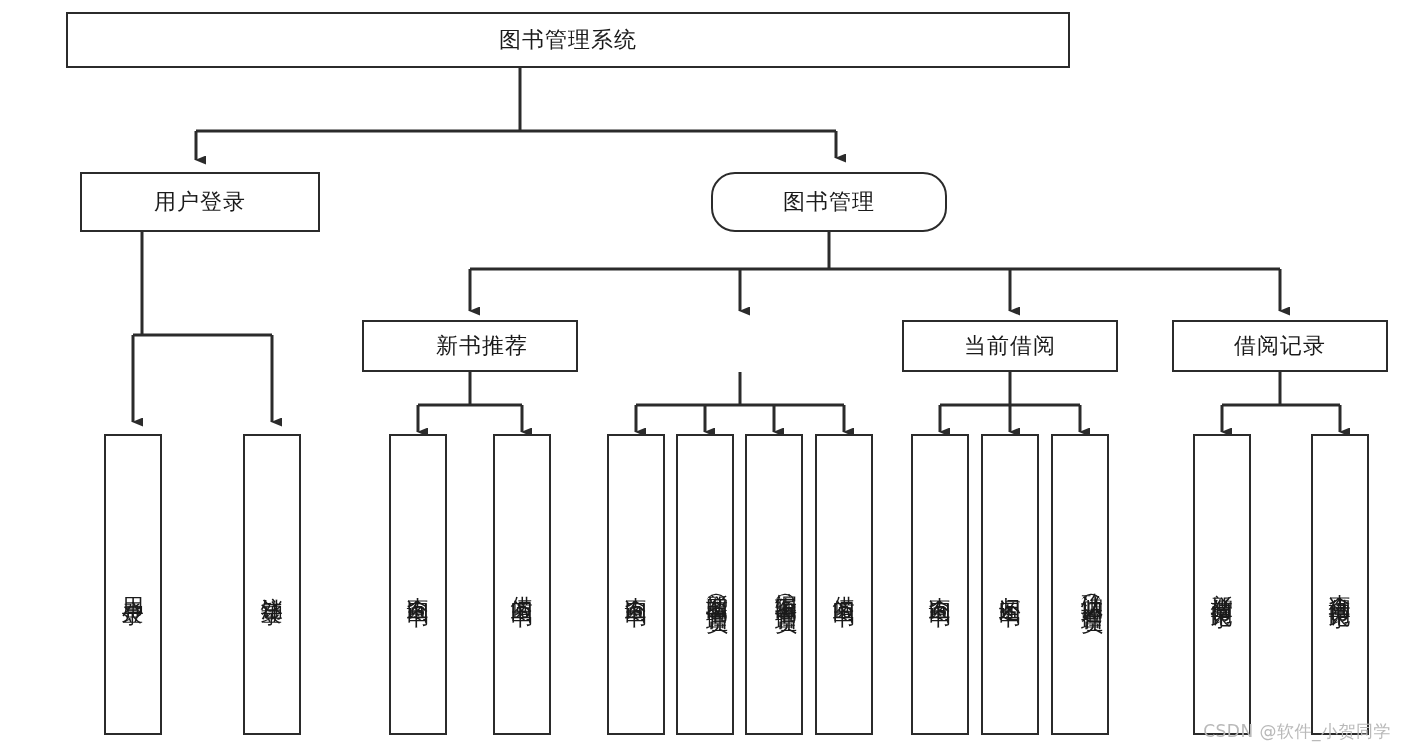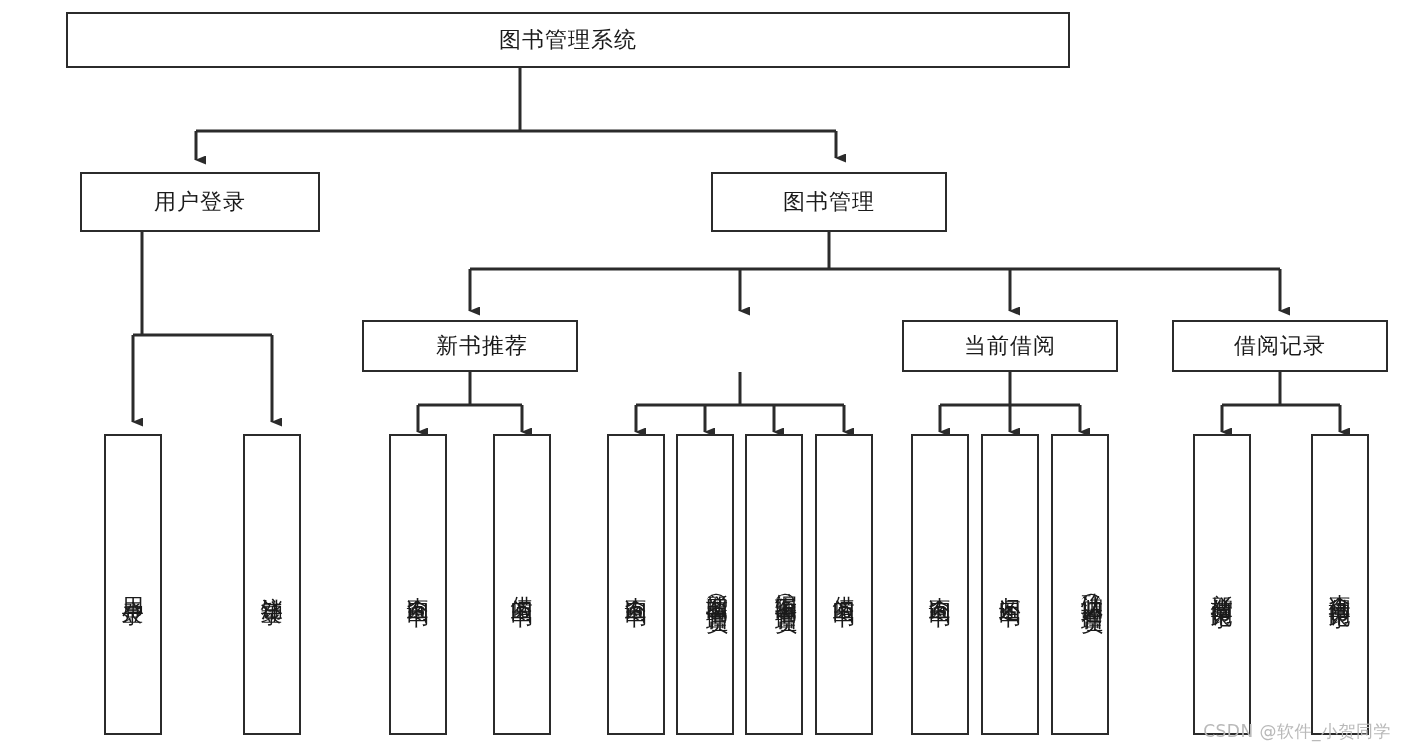--- a/index.html
+++ b/index.html
@@ -124,21 +124,21 @@
     </g>
   </svg>
 
   <div class="node node-h" style="left:18px; top:12px; width:1004px; height:56px;margin-left:48px;">
     <span>图书管理系统</span>
   </div>
 
   <div class="node node-h" style="left:80px; top:172px; width:240px; height:60px;">
     <span>用户登录</span>
   </div>
-  <div class="node node-h" style="left:711px; top:172px; width:236px; height:60px;">
+  <div class="node node-h" style="left:711px; top:172px; width:236px; height:60px;border-radius:24px;">
     <span>图书管理</span>
   </div>
 
   <div class="node node-h" style="left:362px; top:320px; width:216px; height:52px;padding-left:24px;">
     <span>新书推荐</span>
   </div>
   <div class="node node-h" style="left:902px; top:320px; width:216px; height:52px;">
     <span>当前借阅</span>
   </div>
   <div class="node node-h" style="left:1172px; top:320px; width:216px; height:52px;">

